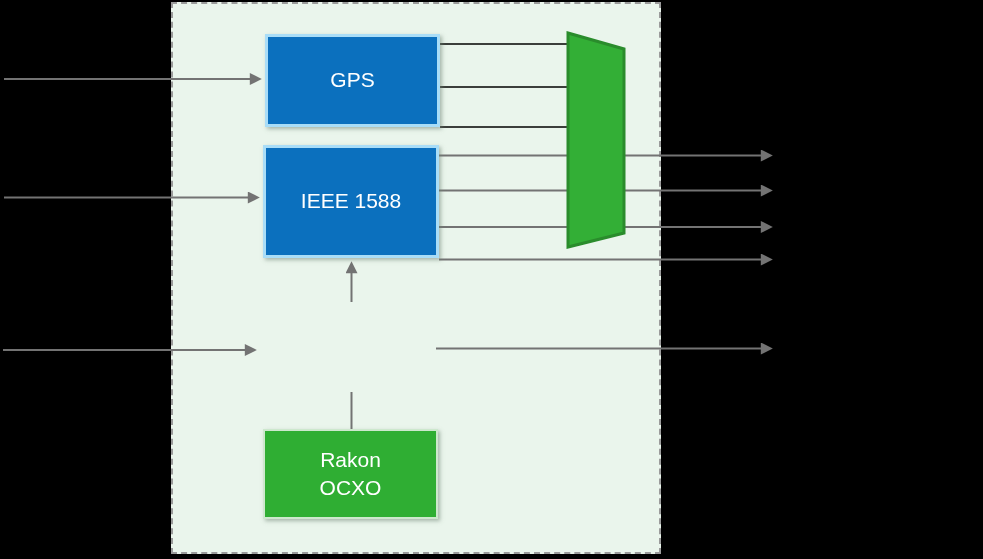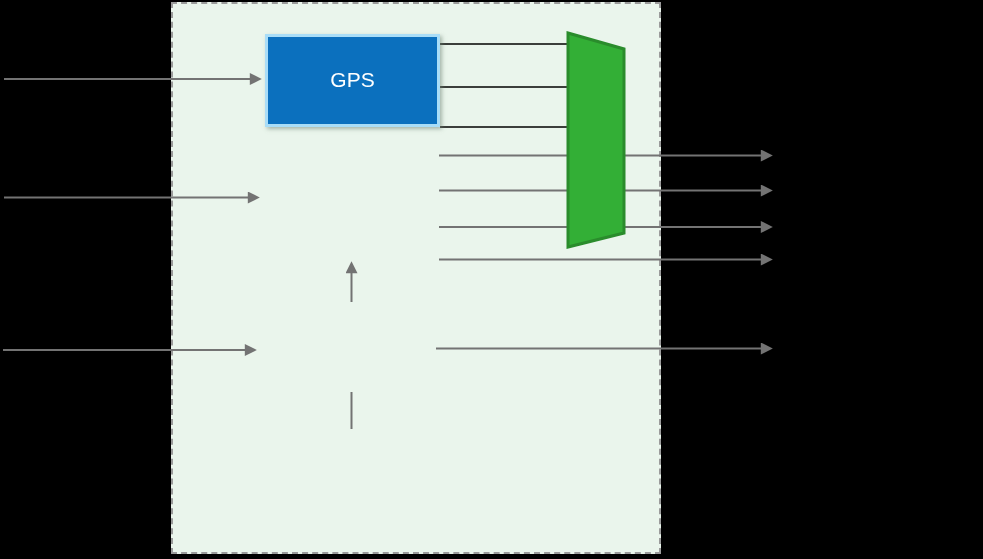--- a/index.html
+++ b/index.html
@@ -114,16 +114,23 @@
     <line class="line-gray" x1="351.5" y1="429" x2="351.5" y2="392"></line>
     <line class="line-gray" x1="351.5" y1="302" x2="351.5" y2="272" marker-end="url(#arrow)"></line>
 
     <polygon class="mux" points="568,33 624,49 624,233 568,247"></polygon>
   </svg>
 
   <div class="block blue" id="block-gps">
     <span>GPS</span>
   </div>
 
+  <div class="block blue" id="block-ieee">
+    <span>IEEE 1588</span>
+  </div>
 
 
+  <div class="block green" id="block-rakon">
+    <span>Rakon
+OCXO</span>
+  </div>
 
 </div>
 
 </body></html>

